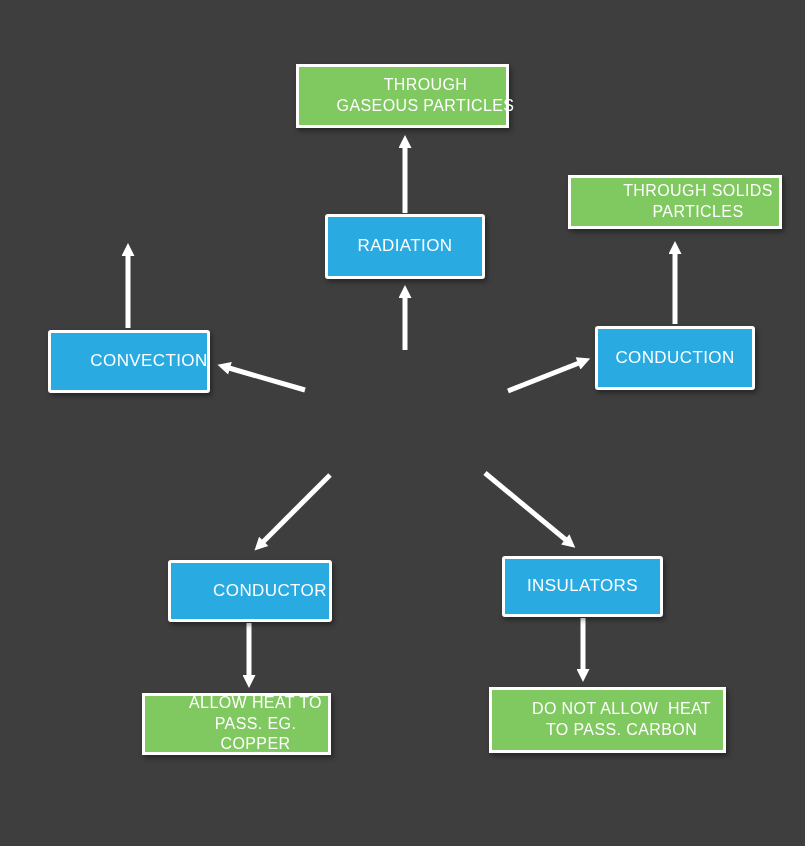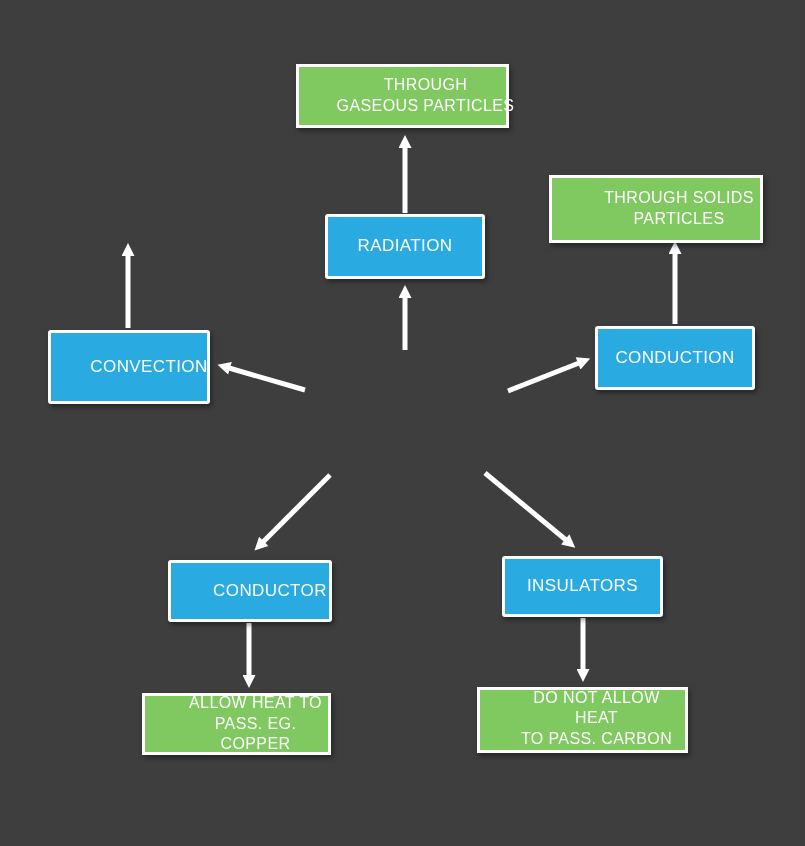--- a/index.html
+++ b/index.html
@@ -74,29 +74,29 @@
     font-weight: bold;
     letter-spacing: 0.5px;
     line-height: 1.1;
   }
   .shift-r { transform: translateX(9px); }
   .shift-r-sm { transform: translateX(5px); }
 
   
   #node-gaseous    { left: 296px; top: 64px;  width: 213px; height: 64px; }
   #node-liquid     { left: 22px;  top: 160px; width: 216px; height: 76px; }
-  #node-solids     { left: 549px; top: 175px; width: 214px; height: 68px; }
+  #node-solids     { left: 568px; top: 175px; width: 214px; height: 54px; }
   #node-radiation  { left: 325px; top: 214px; width: 160px; height: 65px; }
-  #node-convection { left: 48px;  top: 330px; width: 162px; height: 74px; padding-left: 40px; }
+  #node-convection { left: 48px;  top: 330px; width: 162px; height: 63px; padding-left: 40px; }
   #node-conduction { left: 595px; top: 326px; width: 160px; height: 64px; }
   #node-center     { left: 295px; top: 351px; width: 222px; height: 140px; }
   #node-conductor  { left: 168px; top: 560px; width: 164px; height: 62px; padding-left: 40px; }
   #node-insulators { left: 502px; top: 556px; width: 161px; height: 61px; }
   #node-allow      { left: 142px; top: 693px; width: 189px; height: 62px; }
-  #node-notallow   { left: 477px; top: 687px; width: 211px; height: 66px; align-items: flex-end; }
+  #node-notallow   { left: 489px; top: 687px; width: 237px; height: 66px; }
 </style>
 </head>
 <body>
 
 <div class="canvas">
 
   <svg class="edges" viewBox="0 0 805 846">
     <defs>
       <marker id="arrow" viewBox="0 0 4 4" refX="0.3" refY="2" markerWidth="3.2" markerHeight="2.6" orient="auto" markerUnits="strokeWidth">
         <path d="M0,0 L4,2 L0,4 z"></path>

